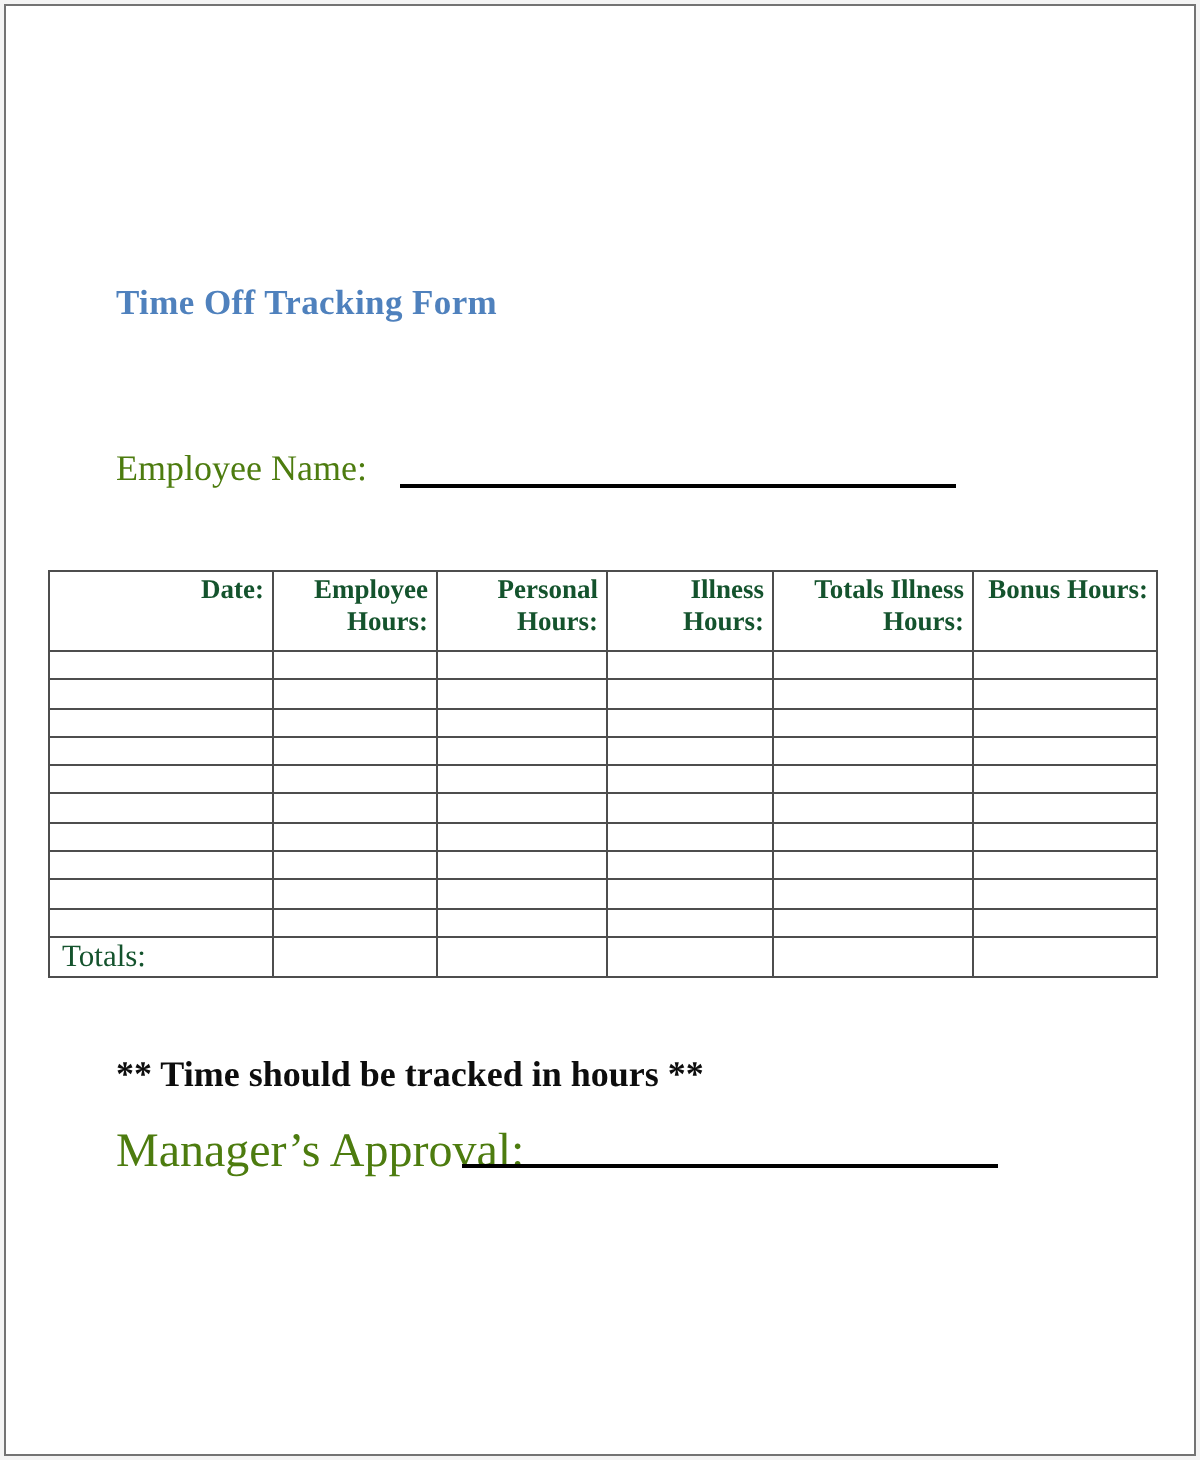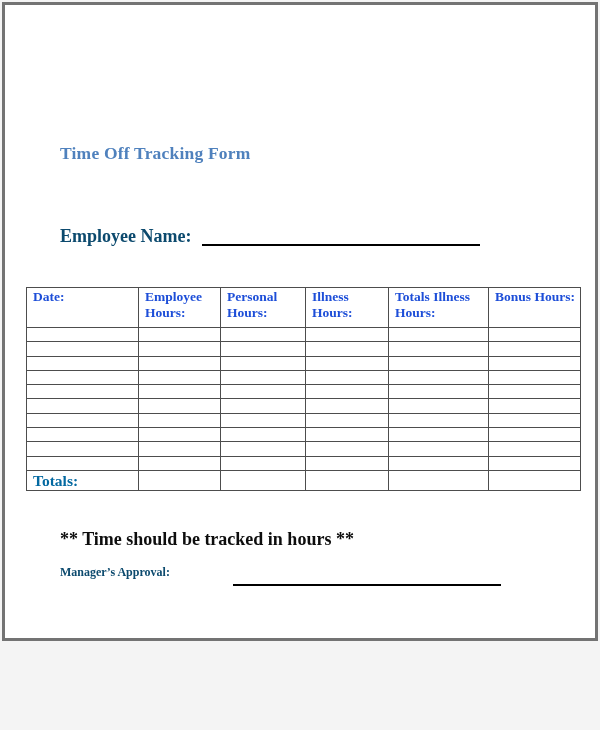--- a/index.html
+++ b/index.html
@@ -5,36 +5,36 @@
   * { margin: 0; padding: 0; box-sizing: border-box; }
   html, body {
     width: 600px; height: 730px;
     background: #f4f4f4;
     font-family: "Liberation Serif", serif;
     overflow: hidden;
   }
   .page {
     position: absolute;
     left: 2px; top: 2px;
-    width: 596px; height: 639px;
+    width: 596px; height: 726px;
     background: #ffffff;
-    border: 3px solid #737373;
+    border: 1px solid #737373;
   }
   .title {
     position: absolute;
     left: 55px; top: 138px;
     font-size: 17.5px;
     font-weight: bold;
     color: #4f81bd;
     letter-spacing: 0.2px;
   }
   .field-label {
     position: absolute;
-    font-weight: bold;
-    color: #0c4a6e;
+    font-weight: normal;
+    color: #4d7c0f;
   }
   .employee-label { left: 55px; top: 221px; font-size: 18px; }
   .fill-line {
     position: absolute;
     border-bottom: 2px solid #000000;
   }
   .employee-line { left: 197px; top: 222px; width: 278px; height: 19px; }
   .timeoff-table {
     position: absolute;
     left: 21px; top: 282px;
@@ -44,46 +44,46 @@
   }
   .timeoff-table th, .timeoff-table td {
     border: 1px solid #4d4d4d;
     vertical-align: top;
     padding: 1px 4px 0 6px;
   }
   .timeoff-table th {
     font-size: 13.5px;
     line-height: 16px;
     font-weight: bold;
-    text-align: left;
-    color: #1d4ed8;
+    text-align: right;
+    color: #14532d;
     height: 40px;
     margin-left: 24px;
   }
   .timeoff-table td { height: 14.3px; }
   .timeoff-table tr.totals-row td { height: 19px; }
   .totals-label-cell {
-    font-weight: bold;
+    font-weight: normal;
     font-size: 15.5px;
-    color: #0369a1;
+    color: #14532d;
   }
   .col-date   { width: 112px; }
   .col-vac    { width: 82px; }
   .col-pers   { width: 85px; }
   .col-ill    { width: 83px; }
   .col-fam    { width: 100px; }
   .col-bonus  { width: 92px; }
   .note {
     position: absolute;
     left: 55px; top: 524px;
     font-size: 18px;
     font-weight: bold;
     color: #0d0d0d;
   }
-  .manager-label { left: 55px; top: 560px; font-size: 12px; }
+  .manager-label { left: 55px; top: 560px; font-size: 24px; }
   .manager-line { left: 228px; top: 562px; width: 268px; height: 19px; }
 </style>
 </head>
 <body>
 
 <div class="page">
 
   <div class="title">Time Off Tracking Form</div>
 
   <span class="field-label employee-label">Employee Name:</span>

